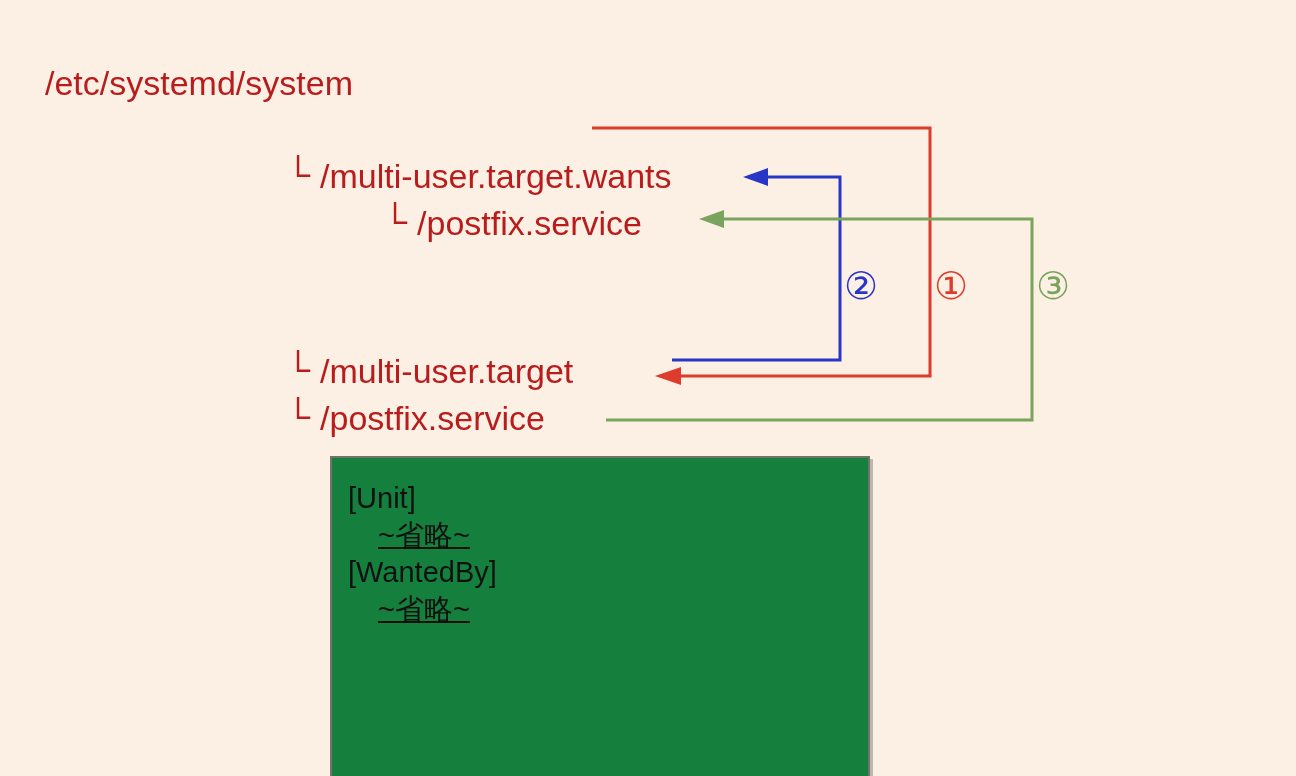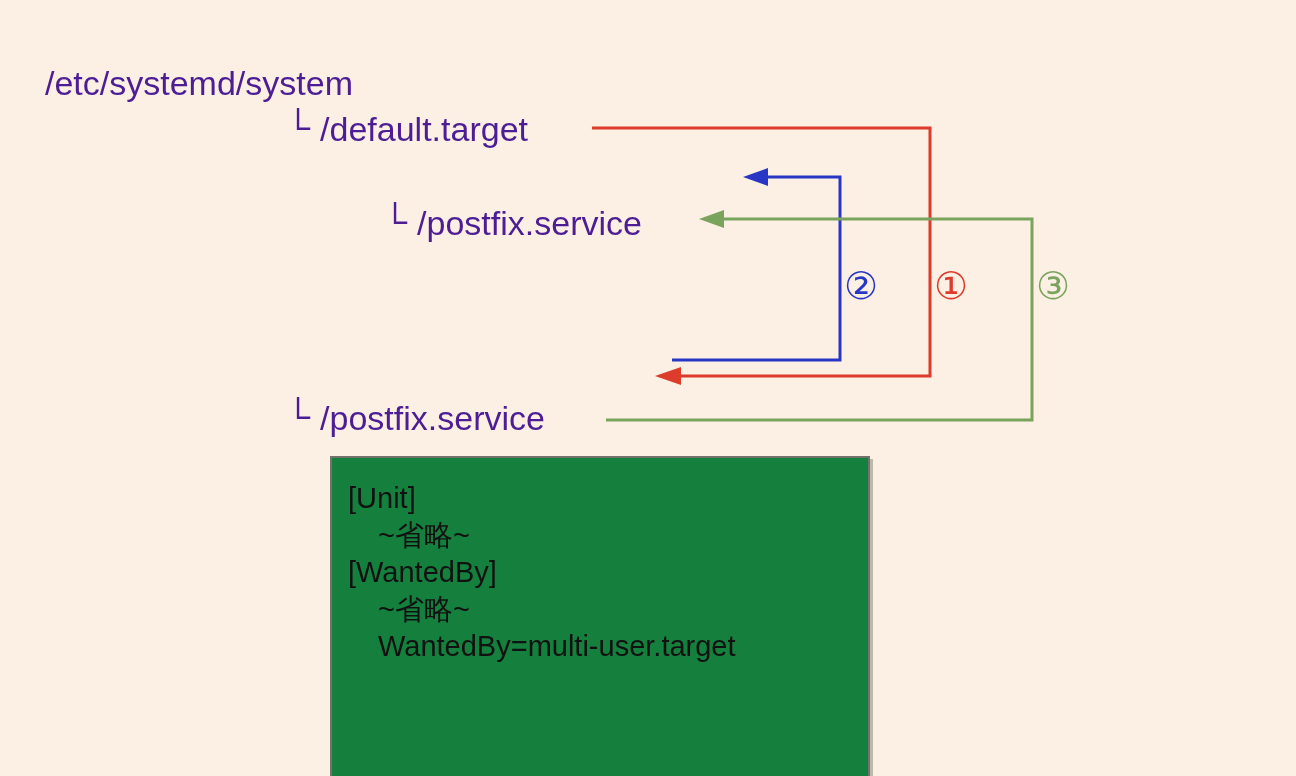--- a/index.html
+++ b/index.html
@@ -9,21 +9,21 @@
     font-family: "Liberation Sans", "DejaVu Sans", sans-serif;
     overflow: hidden;
   }
   .stage { position: absolute; left: 0; top: 0; width: 1296px; height: 776px; }
 
   
   .tree-row {
     position: absolute;
     font-size: 34px;
     line-height: 38px;
-    color: #4c1d95;
+    color: #b91c1c;
     white-space: nowrap;
   }
   .branch { display: inline-block; margin-right: 10px; transform: translateY(-2px); }
   .row-etc-root     { left: 45px;  top: 64px;  }
   .row-default      { left: 286px; top: 110px; }
   .row-muw          { left: 286px; top: 157px; }
   .row-postfix-etc  { left: 383px; top: 204px; }
   .row-usr-root     { left: 45px;  top: 306px; }
   .row-mu           { left: 286px; top: 352px; }
   .row-postfix-usr  { left: 286px; top: 399px; }
@@ -54,37 +54,40 @@
     border: 2px solid #72726a;
     box-shadow: 3px 3px 0 rgba(115, 110, 98, 0.45);
     padding: 22px 10px 0 16px;
   }
   .unit-line {
     font-size: 29px;
     line-height: 37px;
     color: #111;
     white-space: nowrap;
   }
-  .unit-line.indent { padding-left: 30px; }
+  .unit-line.indent { padding-left: 30px; text-decoration: underline; }
 </style>
 </head>
 <body>
 
 <div class="stage">
 
   <div class="tree-row row-etc-root">
     <span>/etc/systemd/system</span>
   </div>
-  <div class="tree-row row-default">
-    <span class="branch">└</span><span>/default.target</span>
+  <div class="tree-row row-muw">
+    <span class="branch">└</span><span>/multi-user.target.wants</span>
   </div>
   <div class="tree-row row-postfix-etc">
     <span class="branch">└</span><span>/postfix.service</span>
   </div>
 
+  <div class="tree-row row-mu">
+    <span class="branch">└</span><span>/multi-user.target</span>
+  </div>
   <div class="tree-row row-postfix-usr">
     <span class="branch">└</span><span>/postfix.service</span>
   </div>
 
   <svg class="arrows-svg" width="1296" height="776" viewBox="0 0 1296 776">
 
     <polyline class="arrow-line line-red" points="592,128 930,128 930,376 680,376"></polyline>
     <polygon class="head-red" points="655,376 681,367 681,385"></polygon>
 
     <polyline class="arrow-line line-blue" points="672,360 840,360 840,177 765,177"></polyline>
@@ -96,16 +99,15 @@
 
   <div class="num-label num-2">②</div>
   <div class="num-label num-1">①</div>
   <div class="num-label num-3">③</div>
 
   <div class="unit-box">
     <div class="unit-line">[Unit]</div>
     <div class="unit-line indent">~省略~</div>
     <div class="unit-line">[WantedBy]</div>
     <div class="unit-line indent">~省略~</div>
-    <div class="unit-line indent">WantedBy=multi-user.target</div>
   </div>
 
 </div>
 
 </body></html>

